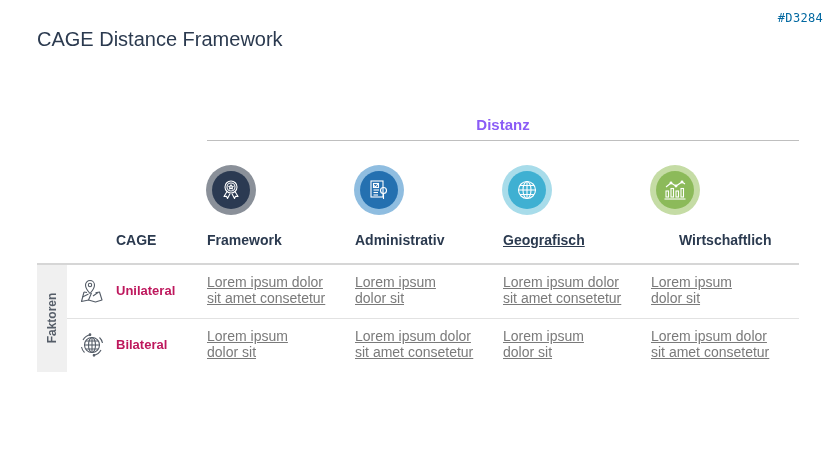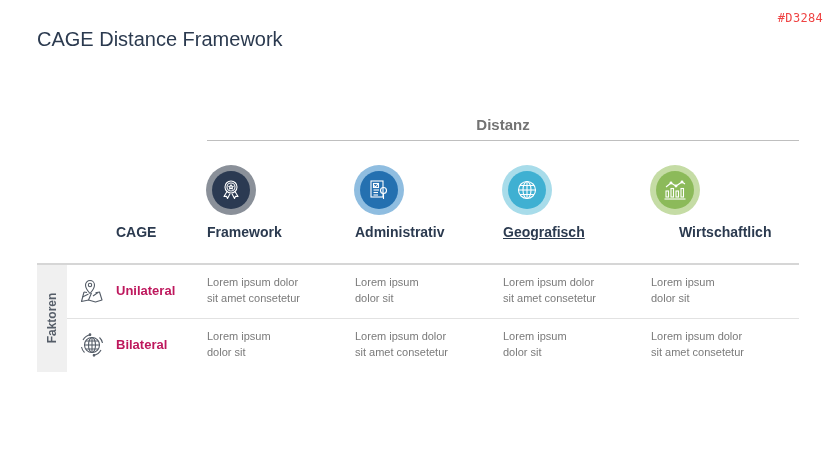--- a/index.html
+++ b/index.html
@@ -1,39 +1,39 @@
 <!DOCTYPE html>
 <html><head>
 <meta charset="utf-8">
 <style>
   * { box-sizing: border-box; margin: 0; padding: 0; }
   html, body { width: 836px; height: 470px; background: #ffffff; overflow: hidden; }
   body { position: relative; font-family: "Liberation Sans", "DejaVu Sans", sans-serif; color: #2b3a4f; }
 
-  .slide-id { position: absolute; top: 11px; right: 13px; font-family: "DejaVu Sans Mono", monospace; font-size: 12px; color: #ef4444; letter-spacing: 0.3px; }
+  .slide-id { position: absolute; top: 11px; right: 13px; font-family: "DejaVu Sans Mono", monospace; font-size: 12px; color: #0369a1; letter-spacing: 0.3px; }
   .title { position: absolute; left: 37px; top: 28px; font-size: 20px; color: #2b3a4f; font-weight: normal; }
 
-  .distanz-label { position: absolute; left: 207px; width: 592px; top: 116px; text-align: center; font-size: 15px; font-weight: bold; color: #737373; }
+  .distanz-label { position: absolute; left: 207px; width: 592px; top: 116px; text-align: center; font-size: 15px; font-weight: bold; color: #8b5cf6; }
   .distanz-line { position: absolute; left: 207px; width: 592px; top: 140px; height: 1px; background: #bfbfbf; }
 
   .icon-circle { position: absolute; top: 165px; width: 50px; height: 50px; border-radius: 50%; display: flex; align-items: center; justify-content: center; }
   .icon-inner { width: 38px; height: 38px; border-radius: 50%; display: flex; align-items: center; justify-content: center; }
 
-  .col-header { position: absolute; top: 224px; font-size: 14px; font-weight: bold; color: #2b3a4f; }
+  .col-header { position: absolute; top: 232px; font-size: 14px; font-weight: bold; color: #2b3a4f; }
 
   .header-line { position: absolute; left: 37px; width: 762px; top: 263px; height: 2px; background: #d6d6d6; }
   .row-line { position: absolute; left: 67px; width: 732px; top: 318px; height: 1px; background: #e2e2e2; }
 
   .faktoren-band { position: absolute; left: 37px; top: 265px; width: 30px; height: 107px; background: #f0f0f0; }
   .faktoren-label { position: absolute; left: 52px; top: 318px; transform: translate(-50%, -50%) rotate(-90deg); font-size: 12px; font-weight: bold; color: #555d68; white-space: nowrap; }
 
   .row-icon { position: absolute; left: 79px; width: 26px; height: 26px; }
   .row-label { position: absolute; left: 116px; font-size: 13px; font-weight: bold; color: #be185d; }
 
-  .cell { position: absolute; font-size: 11px; line-height: 16px; color: #7a7a7a; }
+  .cell { position: absolute; font-size: 14px; line-height: 16px; color: #7a7a7a; text-decoration: underline; }
   .cell span { display: block; }
 </style>
 </head>
 <body>
 
 <div class="slide-id">#D3284</div>
 <h1 class="title">CAGE Distance Framework</h1>
 
 <div class="distanz-label">Distanz</div>
 <div class="distanz-line"></div>

